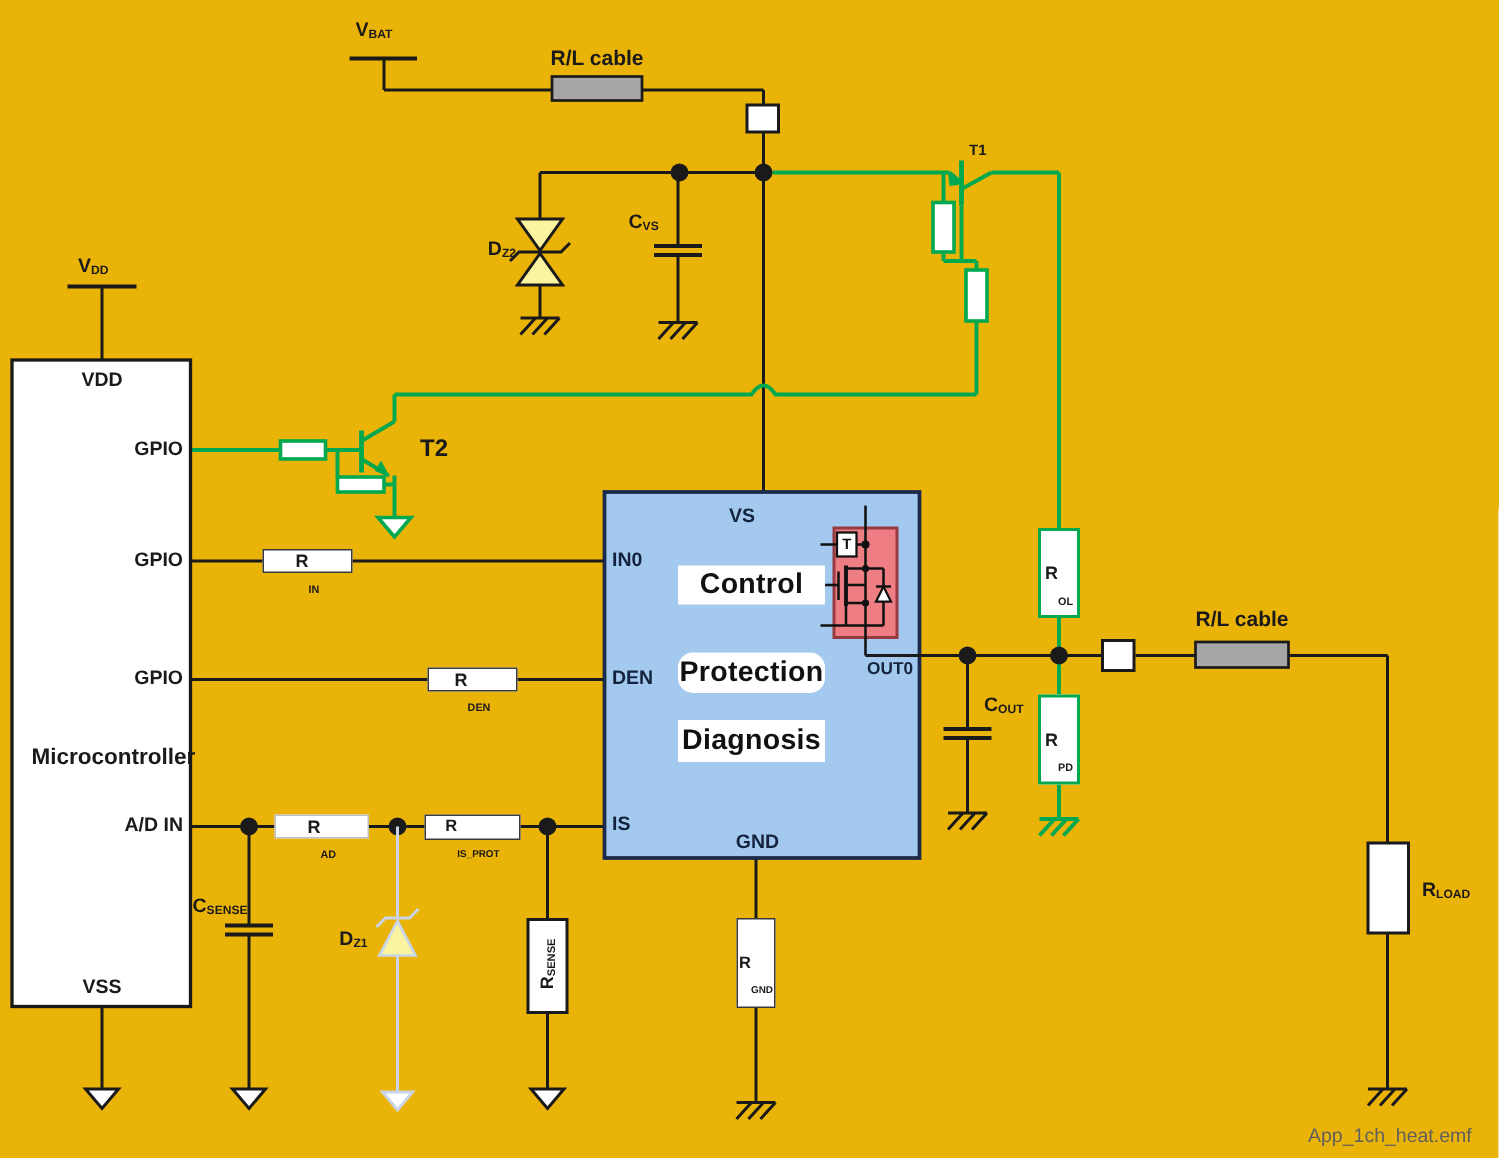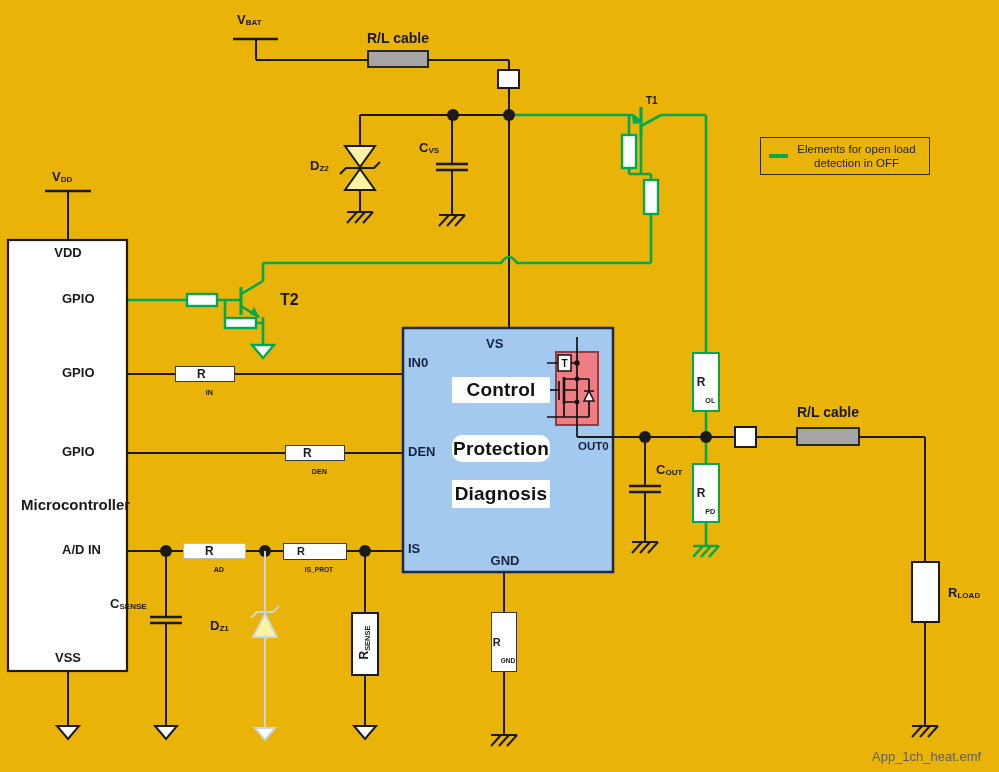--- a/index.html
+++ b/index.html
@@ -2,21 +2,21 @@
 <html style="--green: #00a94f; --wire: #1a1a1a; --ic-fill: #a3c9ef; --ic-border: #1b2a4a; --fet-fill: #ee7e84; --fet-border: #973b40; --zener-yellow: #faf3a0; --faded: #c9d6ea; --cable-gray: #a6a6a6;"><head>
 <meta charset="utf-8">
 <style>
   html,body{margin:0;padding:0;background:#fff;}
   #stage{position:relative;width:999px;height:772px;background:#eab308;overflow:hidden;
          font-family:"Liberation Sans",sans-serif;color:#1a1a1a;}
   #wires{position:absolute;left:0;top:0;}
   .lbl{position:absolute;font-size:13px;font-weight:600;color:#1a1a1a;white-space:nowrap;line-height:1.05;}
   .lbl sub{font-size:0.62em;font-weight:600;vertical-align:-0.18em;letter-spacing:0;}
   .ctr{text-align:center;}
-  .rgt{text-align:left;}
+  .rgt{text-align:right;}
   .rbox{position:absolute;background:#fff;border:1.5px solid #3a3a3a;display:flex;align-items:center;
         justify-content:center;font-size:12px;font-weight:700;box-sizing:border-box;line-height:1;}
   .rbox sub{font-size:0.6em;vertical-align:-0.15em;font-weight:700;margin-top:38px;}
   .rbox.light{border-color:#bdbdbd;}
   .rbox.green{border:2.5px solid var(--green);}
   .blocklbl{position:absolute;background:#fff;display:flex;align-items:center;justify-content:center;
             font-size:19px;font-weight:700;color:#111;letter-spacing:0.2px;}
   #legend{position:absolute;left:760px;top:137px;width:170px;height:38px;border:1.3px solid #2a2a2a;
           box-sizing:border-box;display:flex;align-items:center;font-size:11.5px;font-weight:400;color:#222;}
   #legend .dash{width:19px;height:3.2px;background:var(--green);margin-left:8px;flex:0 0 auto;}
@@ -207,24 +207,20 @@
         <rect class="whitebox" x="912" y="562" width="27" height="60"></rect>
       </g>
   </svg>
 
   <div class="lbl" style="left:237px;top:13px;"><span>V</span><sub>BAT</sub></div>
   <div class="lbl ctr" style="left:348px;top:31px;width:100px;font-size:14px;">R/L cable</div>
   <div class="lbl" style="left:52px;top:170px;"><span>V</span><sub>DD</sub></div>
   <div class="lbl" style="left:646px;top:96px;font-size:10px;font-weight:700;">T1</div>
   <div class="lbl" style="left:280px;top:292px;font-size:16px;font-weight:700;">T2</div>
 
-  <div id="legend">
-    <span class="dash"></span>
-    <span class="ltxt">Elements for open load detection in OFF</span>
-  </div>
 
   <div class="lbl rgt" style="left:310px;top:159px;width:34px;"><span>D</span><sub>Z2</sub></div>
   <div class="lbl" style="left:419px;top:141px;"><span>C</span><sub>VS</sub></div>
 
   <div class="lbl ctr" style="left:49px;top:246px;width:38px;">VDD</div>
   <div class="lbl rgt" style="left:62px;top:292px;width:60px;">GPIO</div>
   <div class="lbl rgt" style="left:62px;top:366px;width:60px;">GPIO</div>
   <div class="lbl rgt" style="left:62px;top:445px;width:60px;">GPIO</div>
   <div class="lbl rgt" style="left:62px;top:543px;width:60px;">A/D IN</div>
   <div class="lbl ctr" style="left:49px;top:651px;width:38px;">VSS</div>
@@ -250,21 +246,21 @@
   <div class="lbl rgt" style="left:110px;top:597px;width:55px;"><span>C</span><sub>SENSE</sub></div>
   <div class="lbl rgt" style="left:210px;top:619px;width:35px;"><span>D</span><sub>Z1</sub></div>
   <div class="lbl ctr" style="left:335px;top:636px;width:60px;font-size:12px;font-weight:700;transform:rotate(-90deg);"><span>R</span><sub>SENSE</sub></div>
 
   <div class="rbox" style="left:491px;top:612px;width:26px;height:60px;font-size:11px;">
       <span>R</span>
       <sub>GND</sub>
     </div>
 
   <div class="lbl" style="left:486px;top:337px;color:#14233d;">VS</div>
-  <div class="lbl" style="left:408px;top:356px;color:#14233d;">IN0</div>
+  <div class="lbl" style="left:408px;top:366px;color:#14233d;">IN0</div>
   <div class="lbl" style="left:408px;top:445px;color:#14233d;">DEN</div>
   <div class="lbl" style="left:408px;top:542px;color:#14233d;">IS</div>
   <div class="lbl ctr" style="left:485px;top:554px;width:40px;color:#14233d;">GND</div>
   <div class="lbl" style="left:578px;top:440px;font-size:11.5px;color:#14233d;">OUT0</div>
   <div class="blocklbl" style="left:452px;top:377px;width:98px;height:26px;">Control</div>
   <div class="blocklbl" style="left:452px;top:435px;width:98px;height:27px;border-radius:10px;">Protection</div>
   <div class="blocklbl" style="left:452px;top:480px;width:98px;height:28px;">Diagnosis</div>
   <div class="tsensor">T</div>
 
   <div class="lbl" style="left:656px;top:463px;"><span>C</span><sub>OUT</sub></div>

